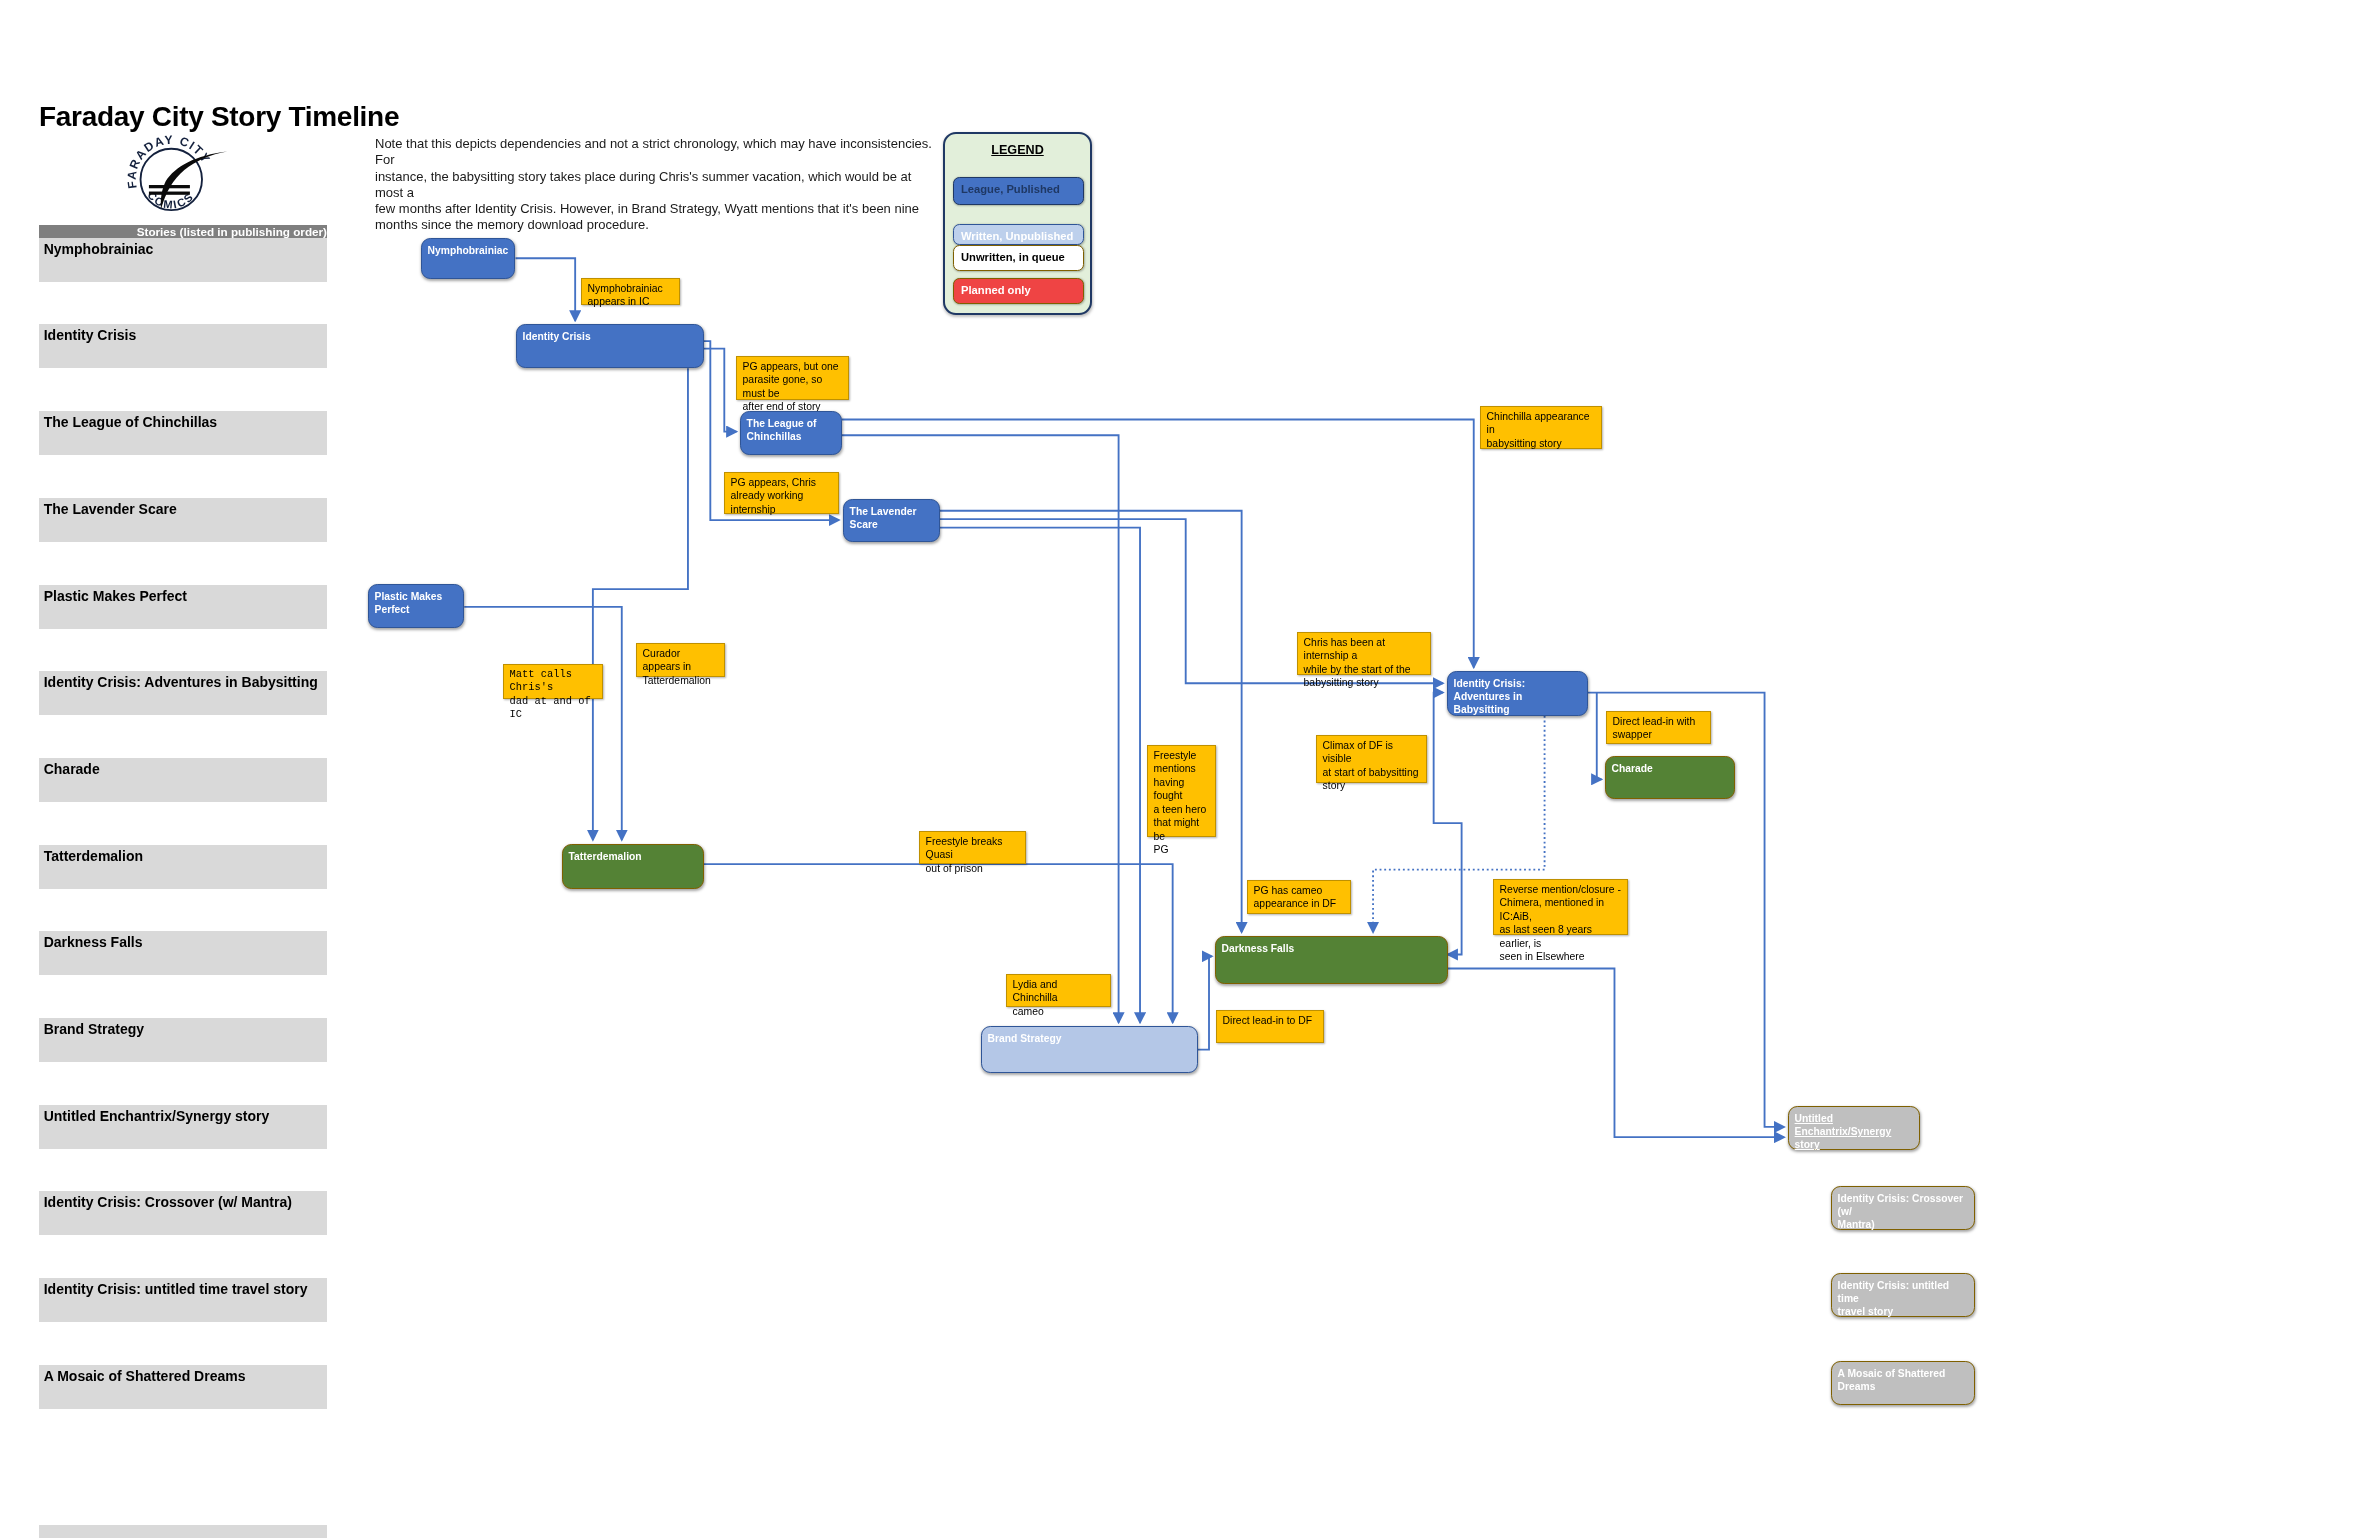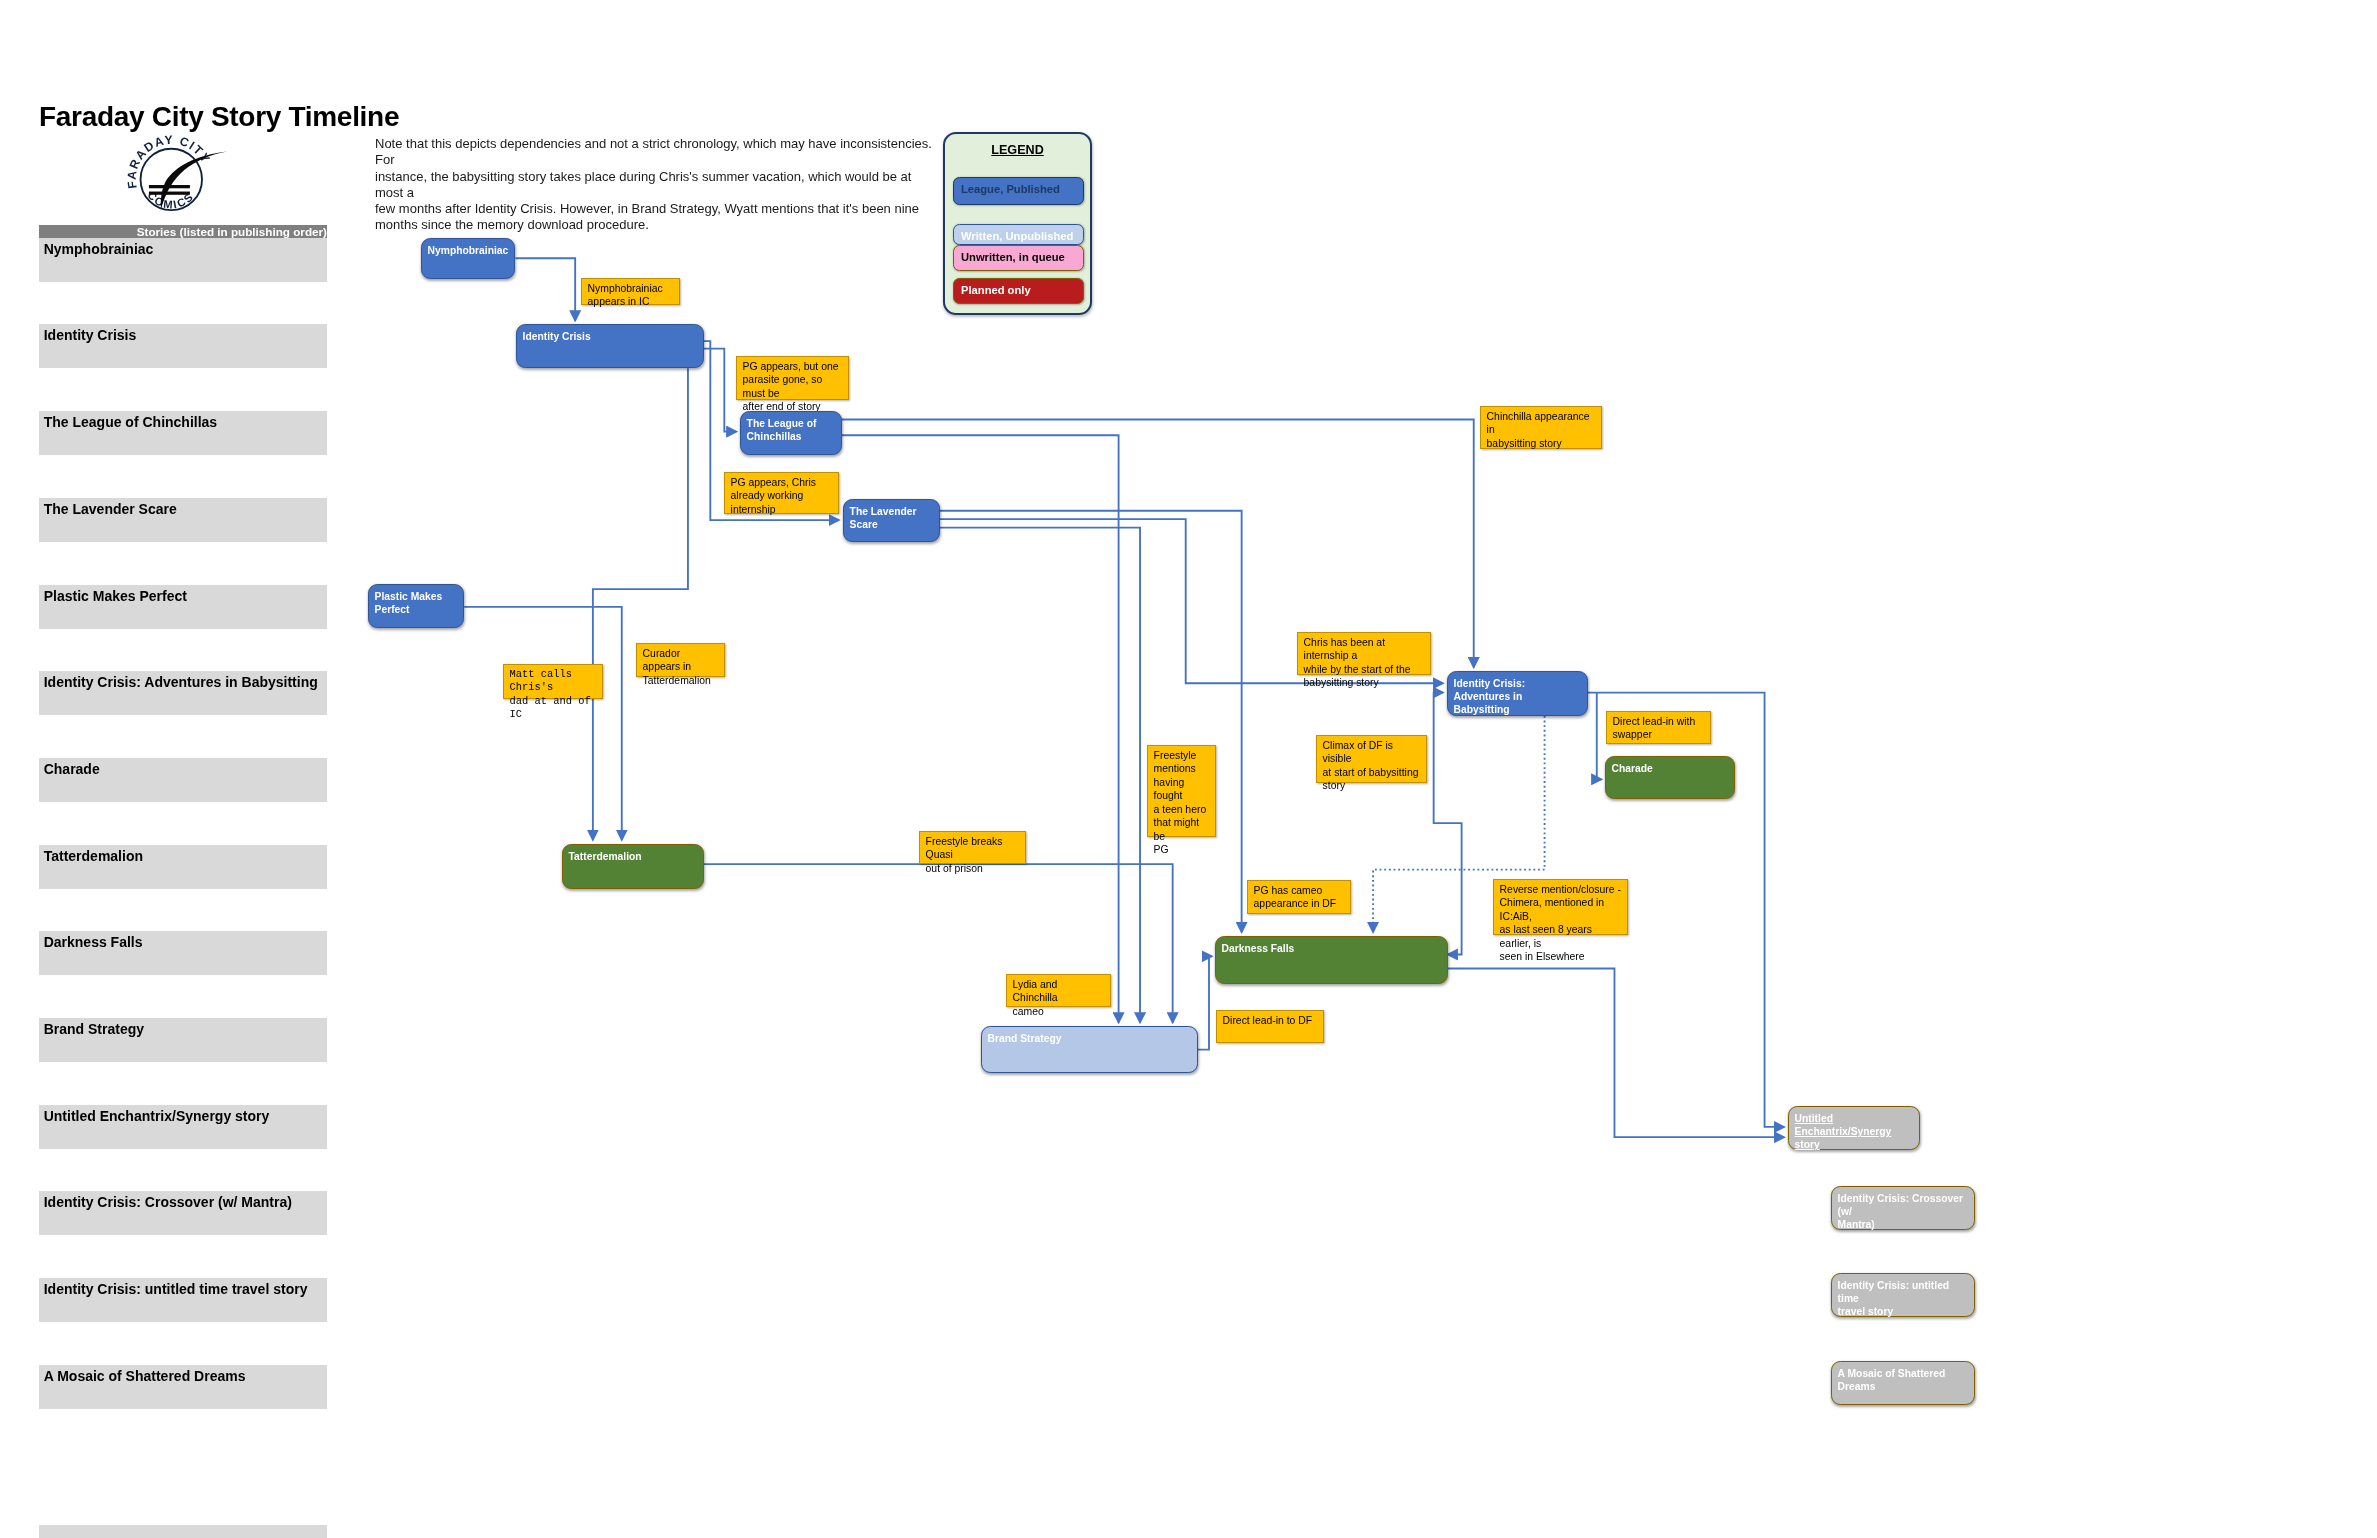--- a/index.html
+++ b/index.html
@@ -55,22 +55,22 @@
   <div id="note-par">Note that this depicts dependencies and not a strict chronology, which may have inconsistencies. For
 instance, the babysitting story takes place during Chris's summer vacation, which would be at most a
 few months after Identity Crisis. However, in Brand Strategy, Wyatt mentions that it's been nine
 months since the memory download procedure.</div>
 
   <div id="legend">
     <div id="legend-title">LEGEND</div>
     <div id="legend-items">
         <div class="legend-chip" style="top: 43px; height: 28px; background: rgb(68, 114, 196); border: 1.9px solid rgb(31, 56, 100); color: rgb(31, 56, 100);">League, Published</div>
         <div class="legend-chip" style="top: 90px; height: 21px; background: rgb(189, 208, 236); border: 1.9px solid rgb(47, 85, 151); color: rgb(255, 255, 255);">Written, Unpublished</div>
-        <div class="legend-chip" style="top: 111px; height: 26px; background: #f9a8d4; border: 1.9px solid rgb(127, 96, 0); color: rgb(0, 0, 0);">Unwritten, in queue</div>
-        <div class="legend-chip" style="top: 144px; height: 26px; background: #b91c1c; border: 1.9px solid rgb(127, 96, 0); color: rgb(255, 255, 255);">Planned only</div>
+        <div class="legend-chip" style="top: 111px; height: 26px; background: #ffffff; border: 1.9px solid rgb(127, 96, 0); color: rgb(0, 0, 0);">Unwritten, in queue</div>
+        <div class="legend-chip" style="top: 144px; height: 26px; background: #ef4444; border: 1.9px solid rgb(127, 96, 0); color: rgb(255, 255, 255);">Planned only</div>
       </div>
   </div>
 
   <div id="side-header">Stories (listed in publishing order)</div>
   <div id="side-rows">
       <div class="side-row" style="top: 238px;">Nymphobrainiac</div>
       <div class="side-row" style="top: 324px;">Identity Crisis</div>
       <div class="side-row" style="top: 411px;">The League of Chinchillas</div>
       <div class="side-row" style="top: 498px;">The Lavender Scare</div>
       <div class="side-row" style="top: 585px;">Plastic Makes Perfect</div>

